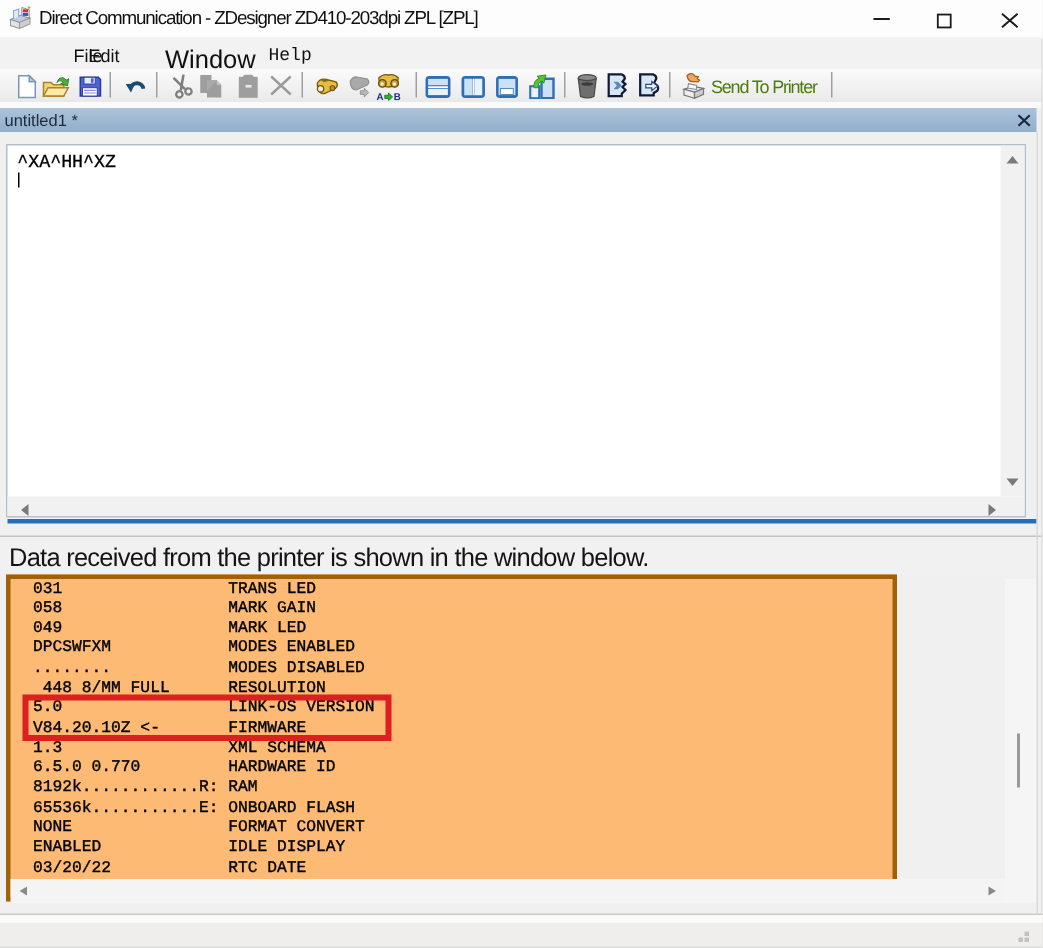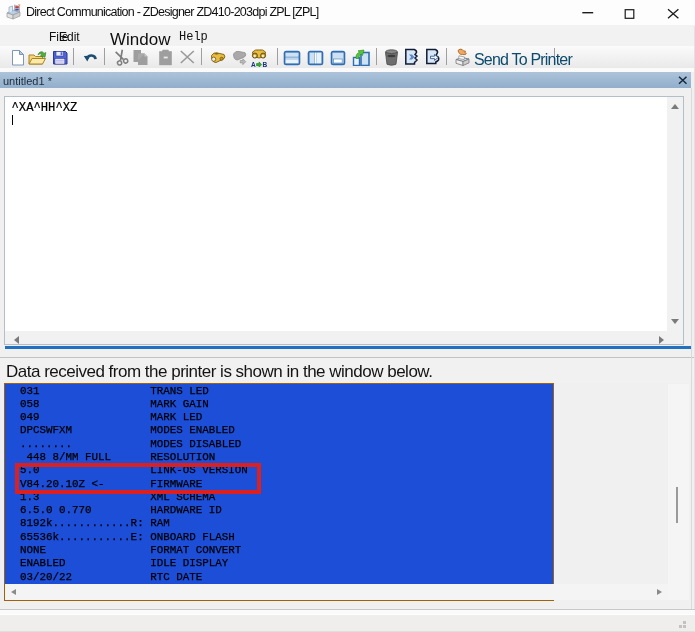--- a/index.html
+++ b/index.html
@@ -166,21 +166,21 @@
   <path d="M6.5 8.2 h4 v-1.8 l3.8 3 l-3.8 3 v-1.8 h-4z" fill="#eef4fa" stroke="#2a4a80" stroke-width="0.8"></path>
 </svg>
 
 <svg class="abs" style="left:453px;top:48px;" width="19" height="19" viewBox="0 0 19 19">
   <path d="M3 11.5 L9 9.5 L16 11 L10 13.5z" fill="#dce6ee" stroke="#5a6a7a" stroke-width="0.8"></path>
   <path d="M3 11.5 L10 13.5 L10 17.5 L3 15.3z" fill="#eeeeee" stroke="#777" stroke-width="0.8"></path>
   <path d="M10 13.5 L16 11 L16 14.9 L10 17.5z" fill="#cccccc" stroke="#777" stroke-width="0.8"></path>
   <path d="M5.5 10.6 L6 7.8 L11.5 9 L11.2 11.6z" fill="#f8f8f8" stroke="#888" stroke-width="0.7"></path>
   <path d="M5 2.5 q2 -2.3 4.2 -1 l1.2 1.3 l2.2 0.4 l-0.8 1.3 l1.6 0.9 l-1 1.2 l-3 -0.2 q-3.4 0.6 -4.4 -3.9z" fill="#efa95e" stroke="#a06020" stroke-width="0.8"></path>
 </svg>
-<div class="abs" style="left:474px;top:51px;font-size:16px;letter-spacing:-0.8px;color:#0c4a6e;">Send To Printer</div>
+<div class="abs" style="left:474px;top:51px;font-size:12px;letter-spacing:-0.8px;color:#4d7c0f;">Send To Printer</div>
 
 <div class="abs" style="left:0;top:68px;width:695px;height:4px;background:#fafafa;"></div>
 
 <div class="abs" style="left:0;top:72px;width:691px;height:16px;background:linear-gradient(180deg,#adc3da,#91aecb);"></div>
 <div class="abs" style="left:3px;top:74.5px;font-size:11px;color:#1c2b3c;">untitled1 *</div>
 <svg class="abs" style="left:678px;top:76px;" width="10" height="9">
     <path d="M1 0.8 L8.5 7.8 M8.5 0.8 L1 7.8" stroke="#16293e" stroke-width="1.5"></path>
   </svg>
 
 <div class="abs" style="left:4px;top:96px;width:680px;height:249px;background:#ffffff;border:1px solid #b3bec8;box-sizing:border-box;">
@@ -196,21 +196,21 @@
   <pre class="abs" style="left:6.5px;top:5px;font-size:12.2px;line-height:12.5px;-webkit-text-stroke:0.2px #000;">^XA^HH^XZ</pre>
   <div class="abs" style="left:7px;top:17.5px;width:1.4px;height:10.5px;background:#000;"></div>
 </div>
 
 <div class="abs" style="left:5px;top:346px;width:686px;height:2.5px;background:#2171c0;"></div>
 
 <div class="abs" style="left:0;top:357px;width:695px;height:1px;background:#c2c2c2;"></div>
 <div class="abs" style="left:0;top:358px;width:695px;height:25px;background:#f1f1f1;"></div>
 <div class="abs" style="left:6px;top:362px;font-size:17px;letter-spacing:-0.5px;color:#141414;">Data received from the printer is shown in the window below.</div>
 
-<div class="abs" style="left:4px;top:383px;width:550px;height:218px;background:#1d4ed8;border:1px solid #a16207;box-sizing:border-box;">
+<div class="abs" style="left:4px;top:383px;width:594px;height:218px;background:#fdba74;border:3px solid #a16207;box-sizing:border-box;">
 
   <div class="abs" style="left:663px;top:0;width:21px;height:216px;background:#f5f5f5;"></div>
   <div class="abs" style="left:670.5px;top:103px;width:2.5px;height:36px;background:#9a9a9a;"></div>
 
   <div class="abs" style="left:0;top:200px;width:663px;height:16px;background:#f4f4f4;"></div>
   <div class="abs" style="left:6px;top:205px;width:0;height:0;border-top:3.5px solid transparent;border-bottom:3.5px solid transparent;border-right:5px solid #8a8a8a;"></div>
   <div class="abs" style="left:652px;top:205px;width:0;height:0;border-top:3.5px solid transparent;border-bottom:3.5px solid transparent;border-left:5px solid #8a8a8a;"></div>
 
   <pre class="abs" style="left:15px;top:0.5px;font-size:10.85px;line-height:13.3px;-webkit-text-stroke:0.25px #000;">031                 TRANS LED
 058                 MARK GAIN

